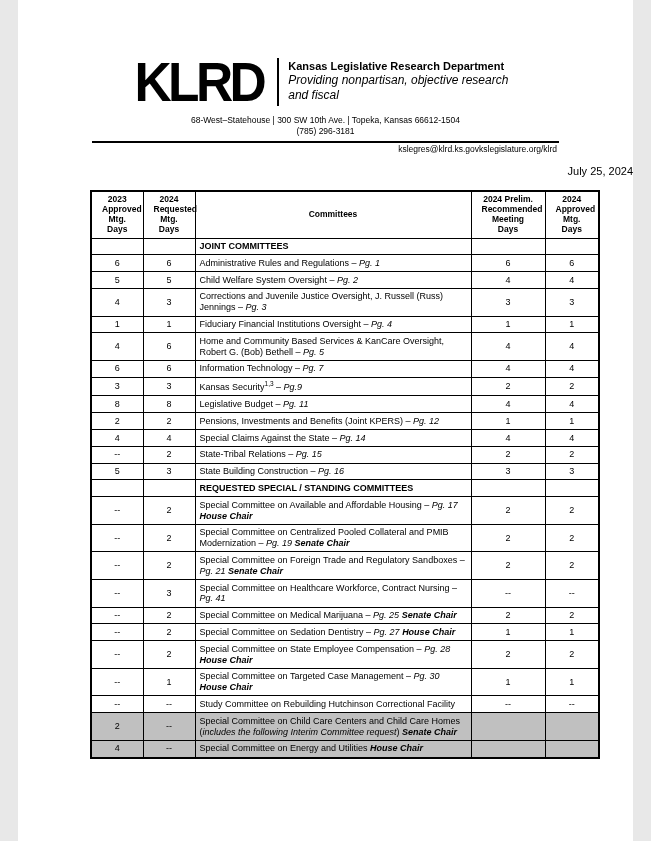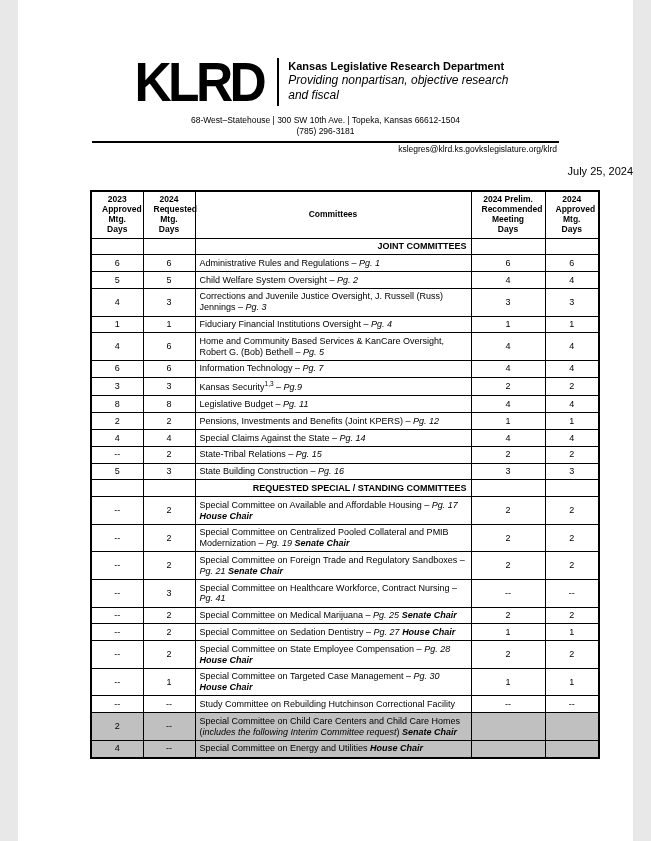--- a/index.html
+++ b/index.html
@@ -19,21 +19,21 @@
   .contact-row { display:flex; justify-content:flex-end; margin:1px 76px 0 76px; font-size:8.5px; }
   .date { text-align:right; font-size:11px; margin-top:11px; }
 
   
   table { border-collapse:collapse; table-layout:fixed; width:508px; margin:13px 0 0 72px; font-size:9px; border:2px solid #000; }
   th, td { border:1px solid #000; vertical-align:middle; }
   th { font-size:8.5px; font-weight:bold; text-align:center; padding:3px 10px; line-height:1.15; }
   td { padding:2.5px 4px; line-height:1.2; }
   td.num { text-align:center; padding:2.5px 1px; }
   td.committee { text-align:left; }
-  td.section-label { font-weight:bold; text-align:right; }
+  td.section-label { font-weight:bold; text-align:left; }
   tr.subtotal td { font-weight:bold; }
   tr.subtotal { border-top:3px solid #000; }
   tr.gray td { background:var(--row-highlight, #c0c0c0); }
   .p-n { font-style:normal; }
   .p-i { font-style:italic; }
   .p-bi { font-style:italic; font-weight:bold; }
   .p-sup { vertical-align:super; font-size:6.5px; }
 </style>
 </head>
 <body>

